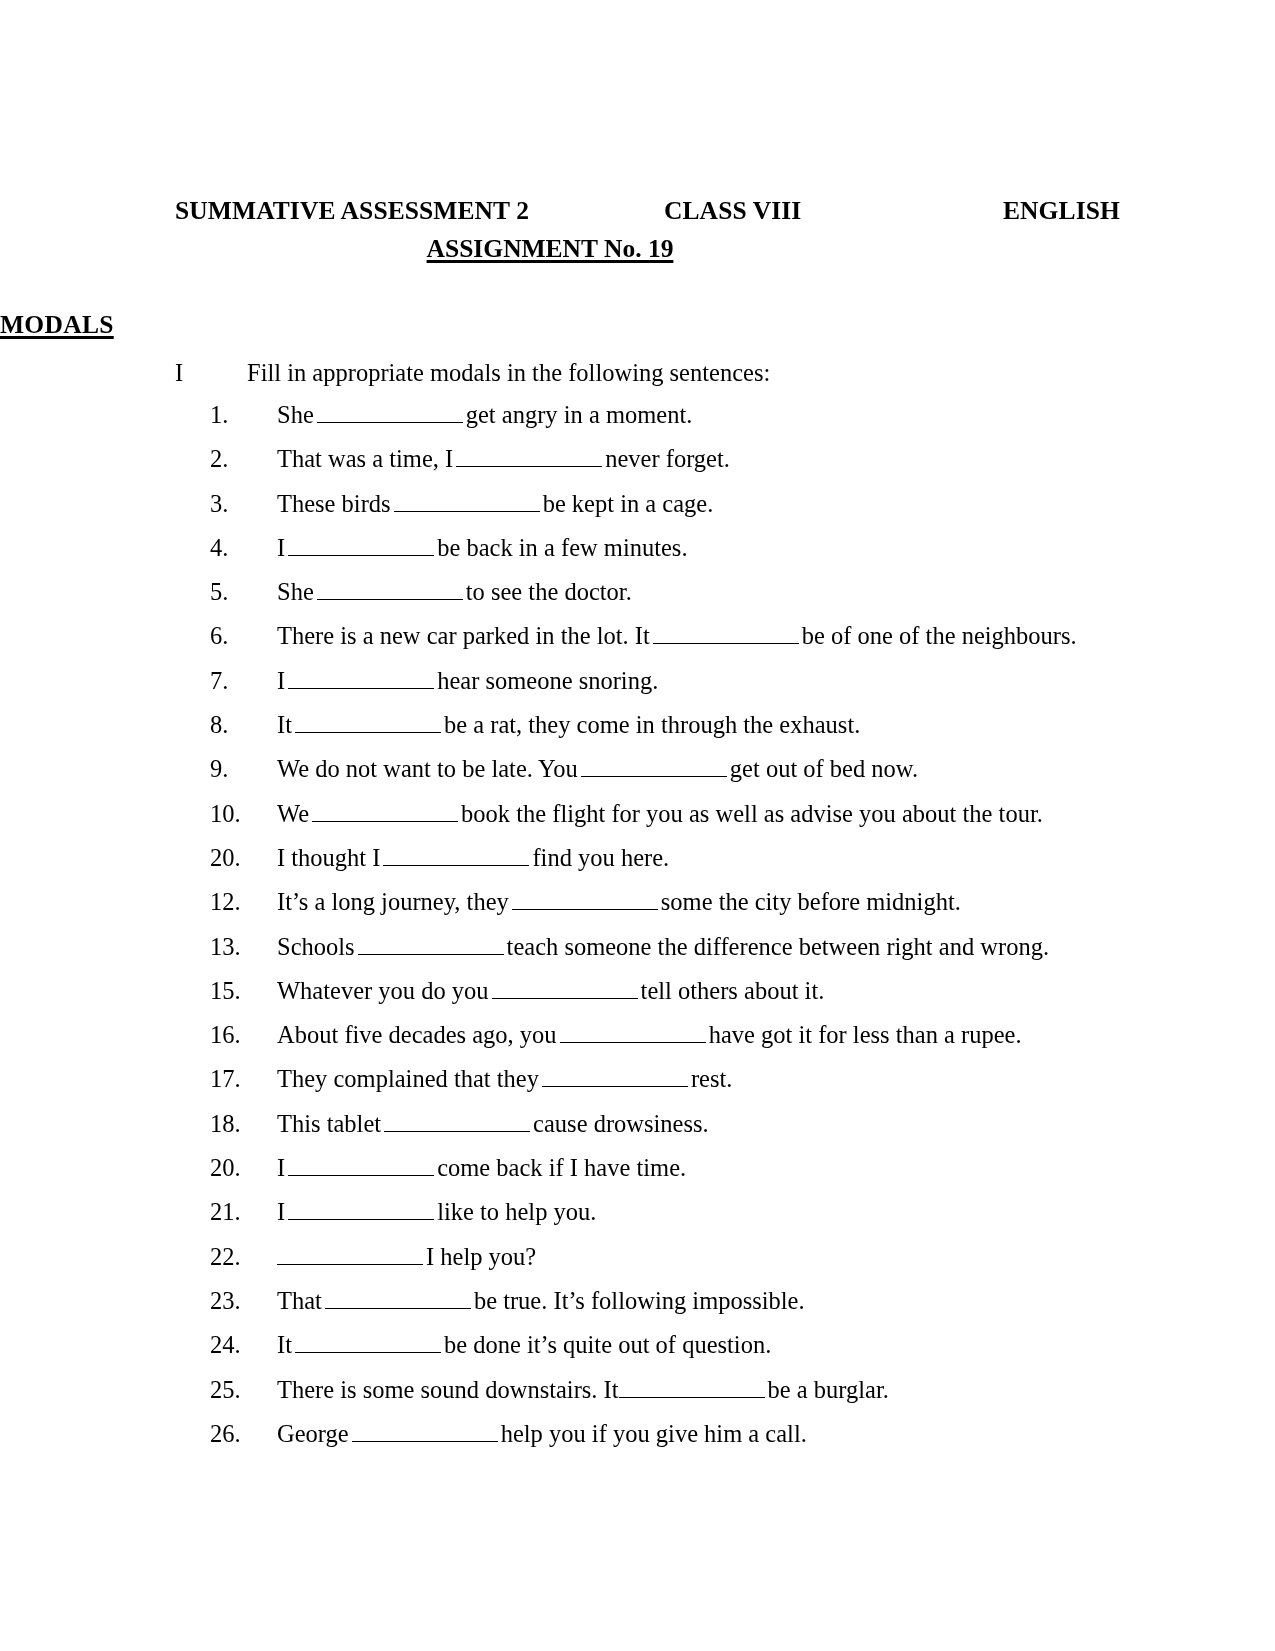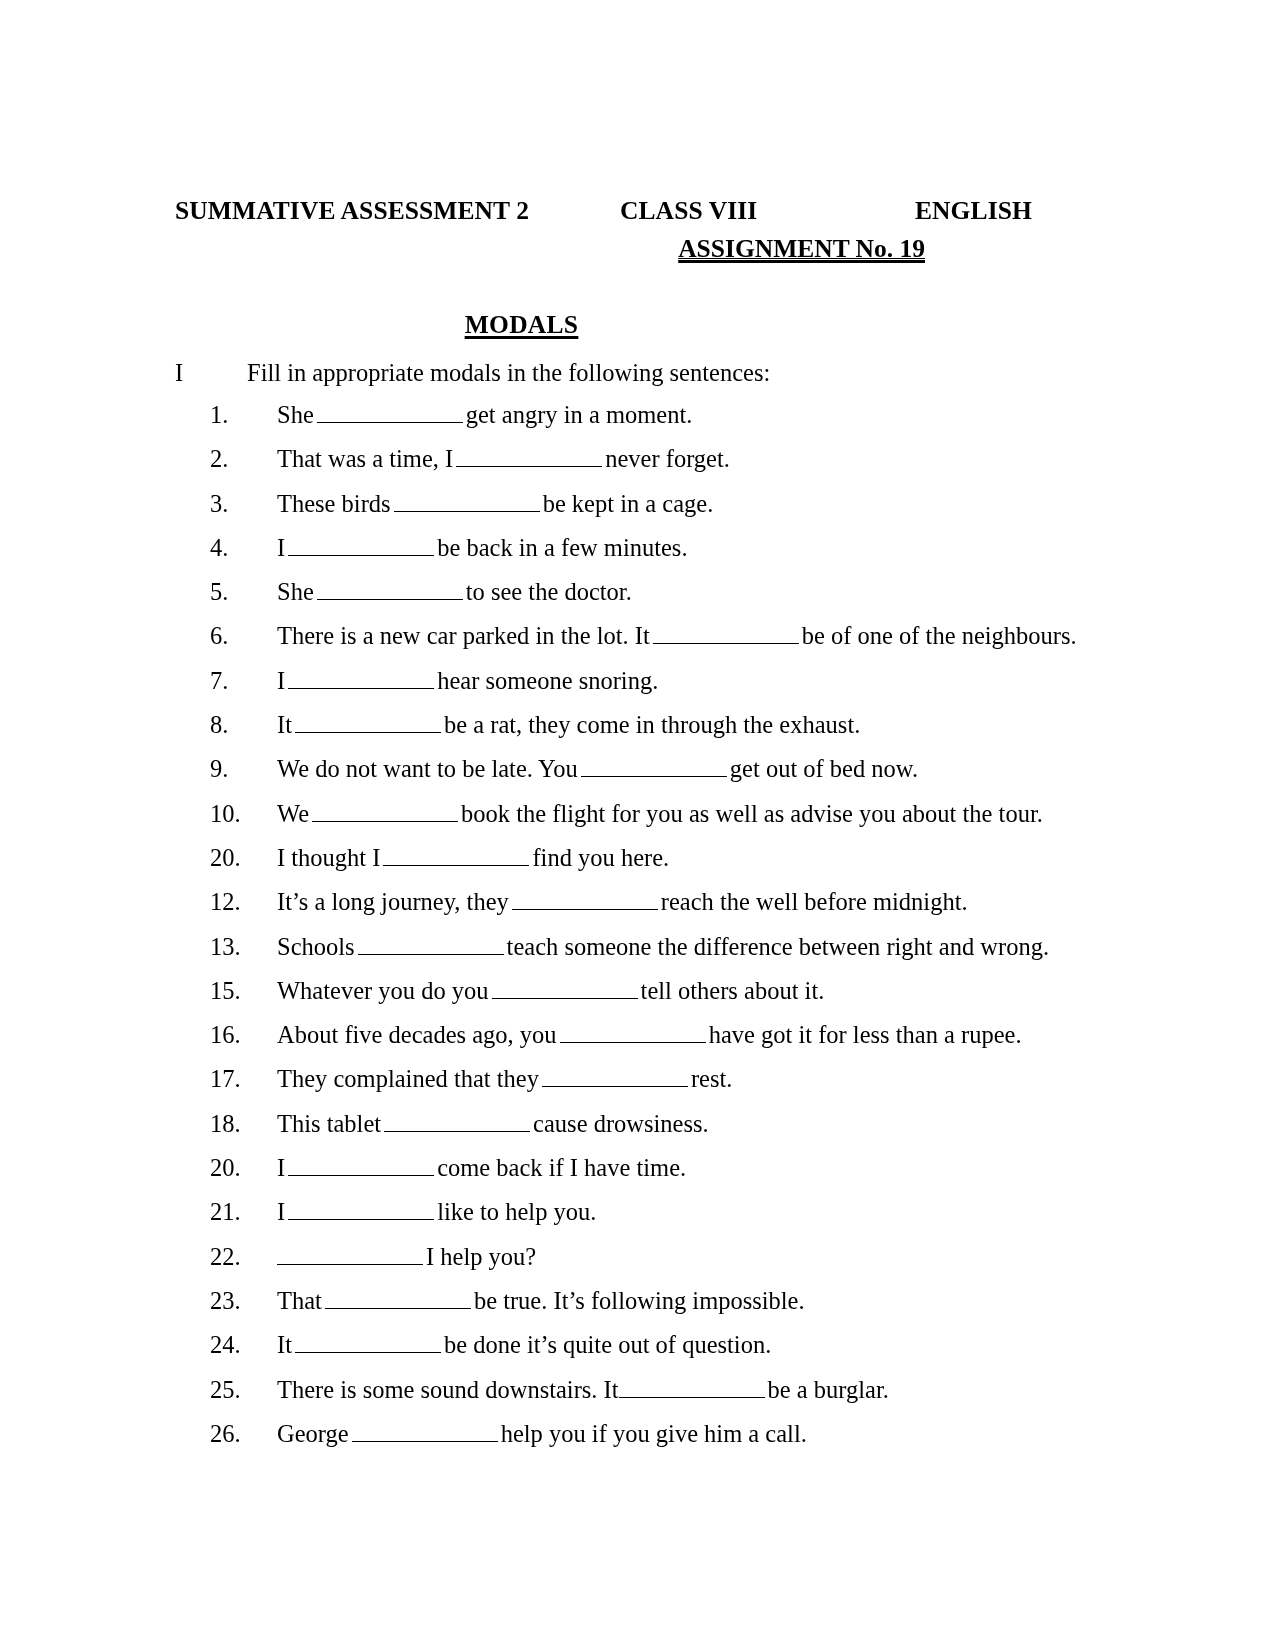--- a/index.html
+++ b/index.html
@@ -30,43 +30,42 @@
     padding-left: 175px;
     padding-right: 120px;
   }
   .header-row-1 {
     display: flex;
     align-items: baseline;
     font-weight: bold;
     font-size: 25.5px;
     letter-spacing: 0.1px;
     white-space: nowrap;
+    gap: 44px;
   }
   .hdr-exam   { width: 445px; }
   .hdr-class  { width: 295px; }
   .hdr-subject{ }
 
   .header-row-2 {
     margin-top: 8px;
-    text-align: right;
+    text-align: center;
     padding-right: 230px;
-    text-decoration: underline;
   }
   .assignment {
     font-weight: bold;
     font-size: 25.5px;
     text-decoration: underline;
     text-underline-offset: 3px;
     text-decoration-thickness: 2.5px;
   }
 
   
   .section-title-wrap {
     margin-top: 46px;
-    text-align: center;
     padding-right: 232px;
   }
   .section-title {
     font-weight: bold;
     font-size: 25.5px;
     text-decoration: underline;
     text-underline-offset: 3px;
     text-decoration-thickness: 2.5px;
     letter-spacing: 0.3px;
   }
@@ -180,21 +179,21 @@
       <div class="q-row">
         <span class="q-num">10.</span>
         <span class="q-text"><span>We</span><span class="blank"></span><span>book the flight for you as well as advise you about the tour.</span></span>
       </div>
       <div class="q-row">
         <span class="q-num">20.</span>
         <span class="q-text"><span>I thought I</span><span class="blank"></span><span>find you here.</span></span>
       </div>
       <div class="q-row">
         <span class="q-num">12.</span>
-        <span class="q-text"><span>It’s a long journey, they</span><span class="blank"></span><span>reach the well before midnight.</span></span>
+        <span class="q-text"><span>It’s a long journey, they</span><span class="blank"></span><span>some the city before midnight.</span></span>
       </div>
       <div class="q-row">
         <span class="q-num">13.</span>
         <span class="q-text"><span>Schools</span><span class="blank"></span><span>teach someone the difference between right and wrong.</span></span>
       </div>
       <div class="q-row">
         <span class="q-num">15.</span>
         <span class="q-text"><span>Whatever you do you</span><span class="blank"></span><span>tell others about it.</span></span>
       </div>
       <div class="q-row">

